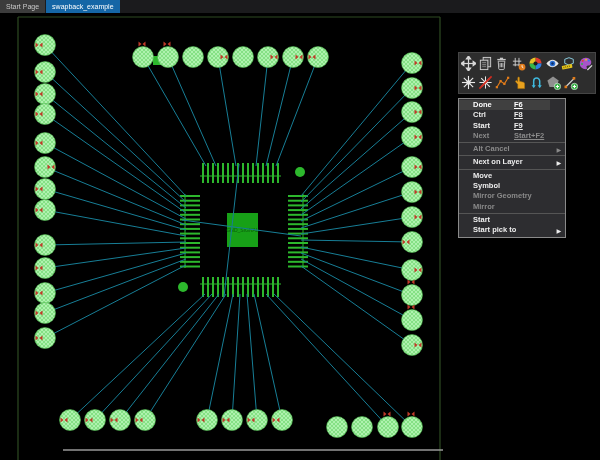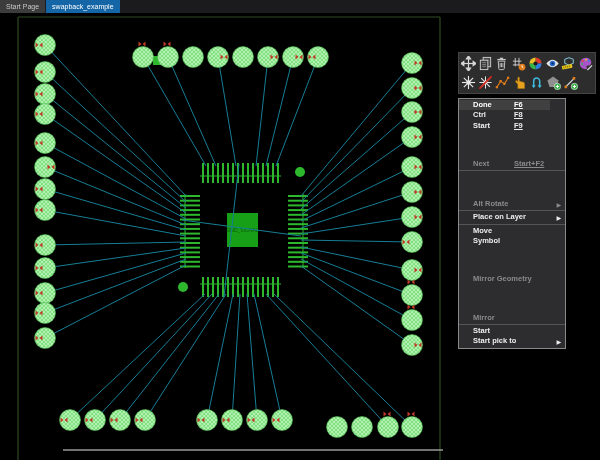--- a/index.html
+++ b/index.html
@@ -20,21 +20,21 @@
   .tb-icon{width:17px;height:19px;display:flex;align-items:center;justify-content:center;}
   .tb-icon svg{width:15px;height:15px;display:block;}
   
   .menu{position:absolute;left:458px;top:98px;width:108px;background:#2d2d30;
         border:1px solid #8a8a8a;box-sizing:border-box;padding:1px 0;z-index:7;
         font-size:7.5px;font-weight:bold;}
   .mi{position:relative;height:10.3px;line-height:10.5px;color:#ededed;padding-left:14px;
       white-space:nowrap;}
   .mi .sc{position:absolute;left:55px;top:0;text-decoration:underline;}
   .mi .ar{position:absolute;right:4px;top:0.5px;font-size:5.5px;}
-  .mi.dis{color:#8a8a8a;margin-top:28px;}
+  .mi.dis{color:#8a8a8a;}
   .mi.hl{background:#404040;margin-right:15px;color:#ffffff;}
   .sep{height:1px;background:#555;margin:1px 0;}
 </style>
 </head>
 <body>
 
 <div id="app">
   <div class="tabbar">
       <div class="tab">Start Page</div>
       <div class="tab active">swapback_example</div>
@@ -392,23 +392,23 @@
           </svg>
         </span>
       </div>
     </div>
   <div class="menu">
       <div class="mi hl"><span>Done</span><span class="sc">F6</span></div>
       <div class="mi"><span>Ctrl</span><span class="sc">F8</span></div>
       <div class="mi"><span>Start</span><span class="sc">F9</span></div>
       <div class="mi dis"><span>Next</span><span class="sc">Start+F2</span></div>
       <div class="sep"></div>
-      <div class="mi dis"><span>Alt Rotate</span><span class="ar">▶</span></div>
+      <div class="mi dis"><span>Alt Cancel</span><span class="ar">▶</span></div>
       <div class="sep"></div>
-      <div class="mi"><span>Place on Layer</span><span class="ar">▶</span></div>
+      <div class="mi"><span>Next on Layer</span><span class="ar">▶</span></div>
       <div class="sep"></div>
       <div class="mi"><span>Move</span></div>
       <div class="mi"><span>Symbol</span></div>
       <div class="mi dis"><span>Mirror Geometry</span></div>
       <div class="mi dis"><span>Mirror</span></div>
       <div class="sep"></div>
       <div class="mi"><span>Start</span></div>
       <div class="mi"><span>Start pick to</span><span class="ar">▶</span></div>
     </div>
 </div>

